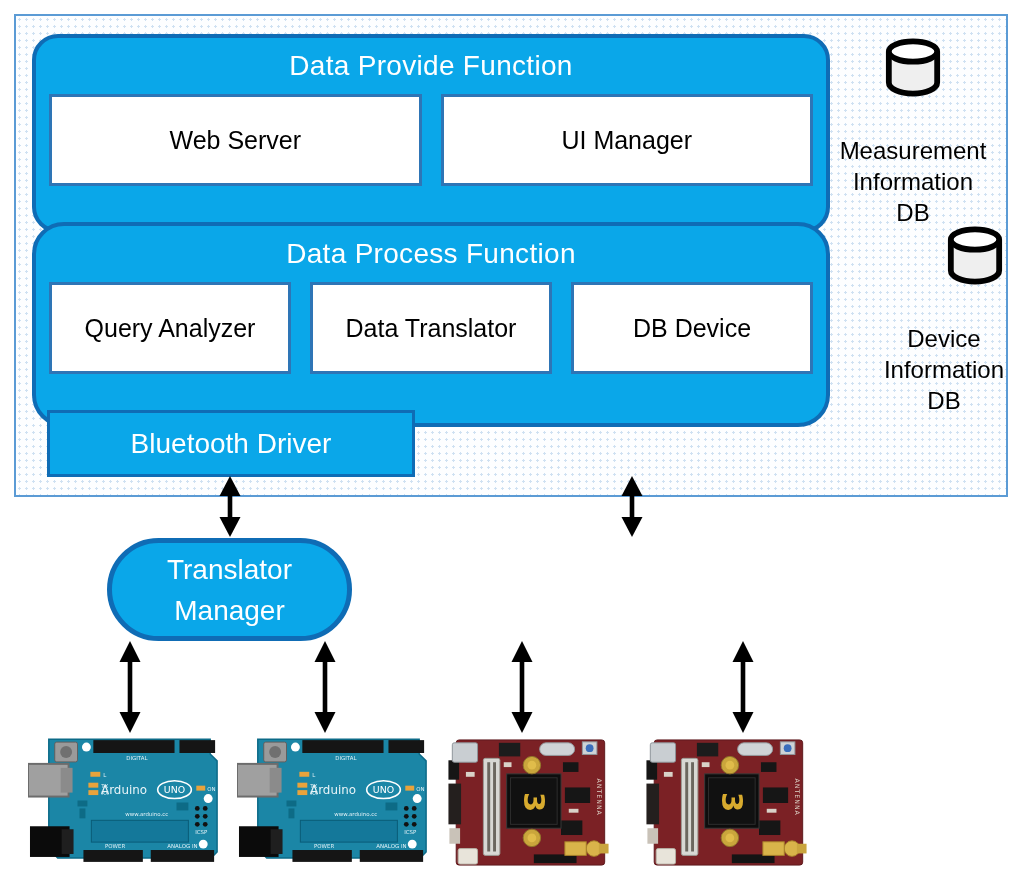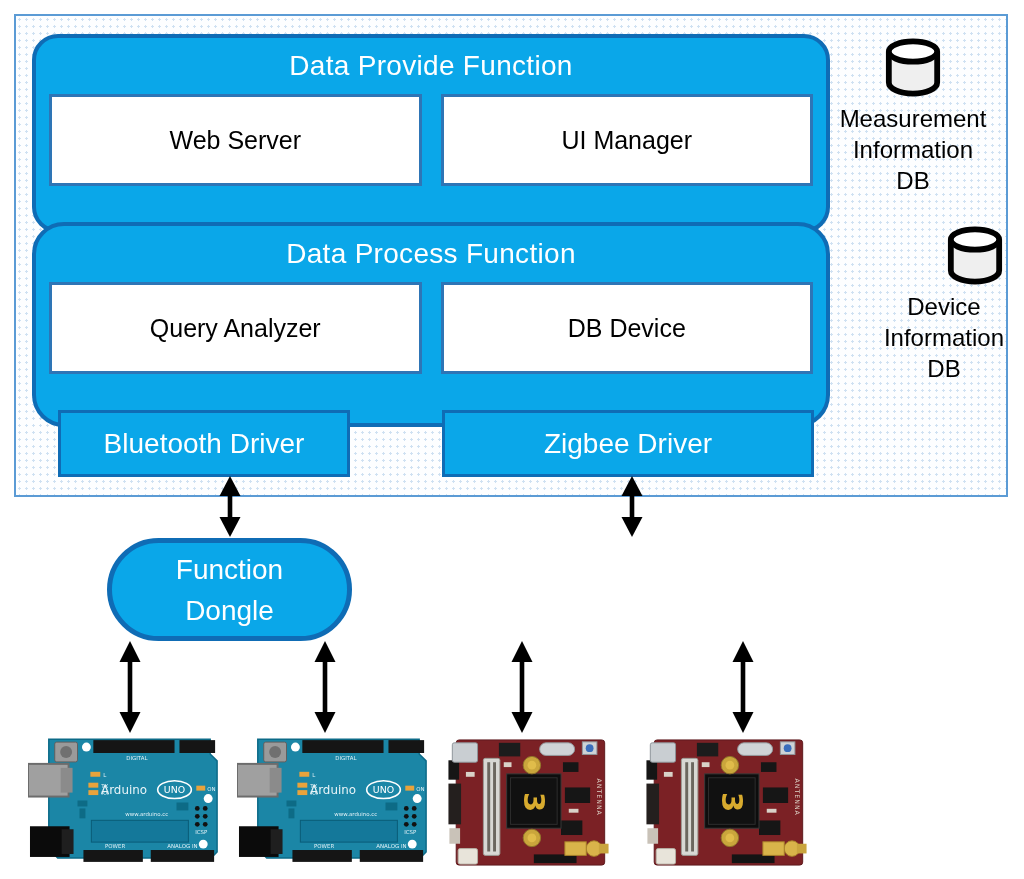--- a/index.html
+++ b/index.html
@@ -36,26 +36,26 @@
     display:flex; align-items:center; justify-content:center;
     font-size:25px; color:#000000;
   }
   
   .driver {
     position:absolute; top:394px; height:67px; box-sizing:border-box;
     background:var(--blue-fill,#0aa7e9); border:3px solid var(--blue-border,#0f6cb5);
     display:flex; align-items:center; justify-content:center;
     color:#ffffff; font-size:28px;
   }
-  #driver-bluetooth { left:42px;  width:292px; }
+  #driver-bluetooth { left:31px;  width:368px; }
   #driver-zigbee    { left:426px; width:372px; }
   
   .db-block {
     position:absolute; left:806px; width:182px;
-    display:flex; flex-direction:column; align-items:center; color:#000;
+    display:flex; flex-direction:column; align-items:center; color:#000;gap:32px;
   }
   #db-measurement { top:22px; }
   #db-device      { top:210px;align-items:flex-end; }
   .db-icon { width:58px; height:60px; }
   .db-label { text-align:center; font-size:24px; line-height:31px; margin-top:5px; }
   .db-label span { display:block; }
   
   .pill {
     position:absolute; top:538px; width:245px; height:103px; box-sizing:border-box;
     background:var(--blue-fill,#0aa7e9); border:5px solid var(--blue-border,#0f6cb5);
@@ -188,26 +188,26 @@
       <div class="module-row">
         <div class="module">Web Server</div>
         <div class="module">UI Manager</div>
       </div>
     </div>
 
     <div class="func-group" id="group-process">
       <div class="group-title">Data Process Function</div>
       <div class="module-row">
         <div class="module">Query Analyzer</div>
+        <div class="module">Data Translator</div>
         <div class="module">DB Device</div>
       </div>
     </div>
 
     <div class="driver" id="driver-bluetooth">Bluetooth Driver</div>
-    <div class="driver" id="driver-zigbee">Zigbee Driver</div>
 
     <div class="db-block" id="db-measurement">
       <svg class="db-icon" viewBox="0 0 60 62">
         <use href="#db-cylinder-def"></use>
       </svg>
       <div class="db-label">
         <span>Measurement</span>
         <span>Information</span>
         <span>DB</span>
       </div>
@@ -218,22 +218,22 @@
       </svg>
       <div class="db-label">
         <span>Device</span>
         <span>Information</span>
         <span>DB</span>
       </div>
     </div>
   </div>
 
   <div class="pill" id="pill-bluetooth">
-    <span>Function</span>
-    <span>Dongle</span>
+    <span>Translator</span>
+    <span>Manager</span>
   </div>
 
   <div class="arrow" id="arrow-bt-driver">
     <svg viewBox="0 0 30 61">
         <polygon points="15,0 4.5,20 25.5,20"></polygon>
         <rect x="12.7" y="15" width="4.6" height="31"></rect>
         <polygon points="15,61 4.5,41 25.5,41"></polygon>
       </svg>
   </div>
   <div class="arrow" id="arrow-zb-driver">

